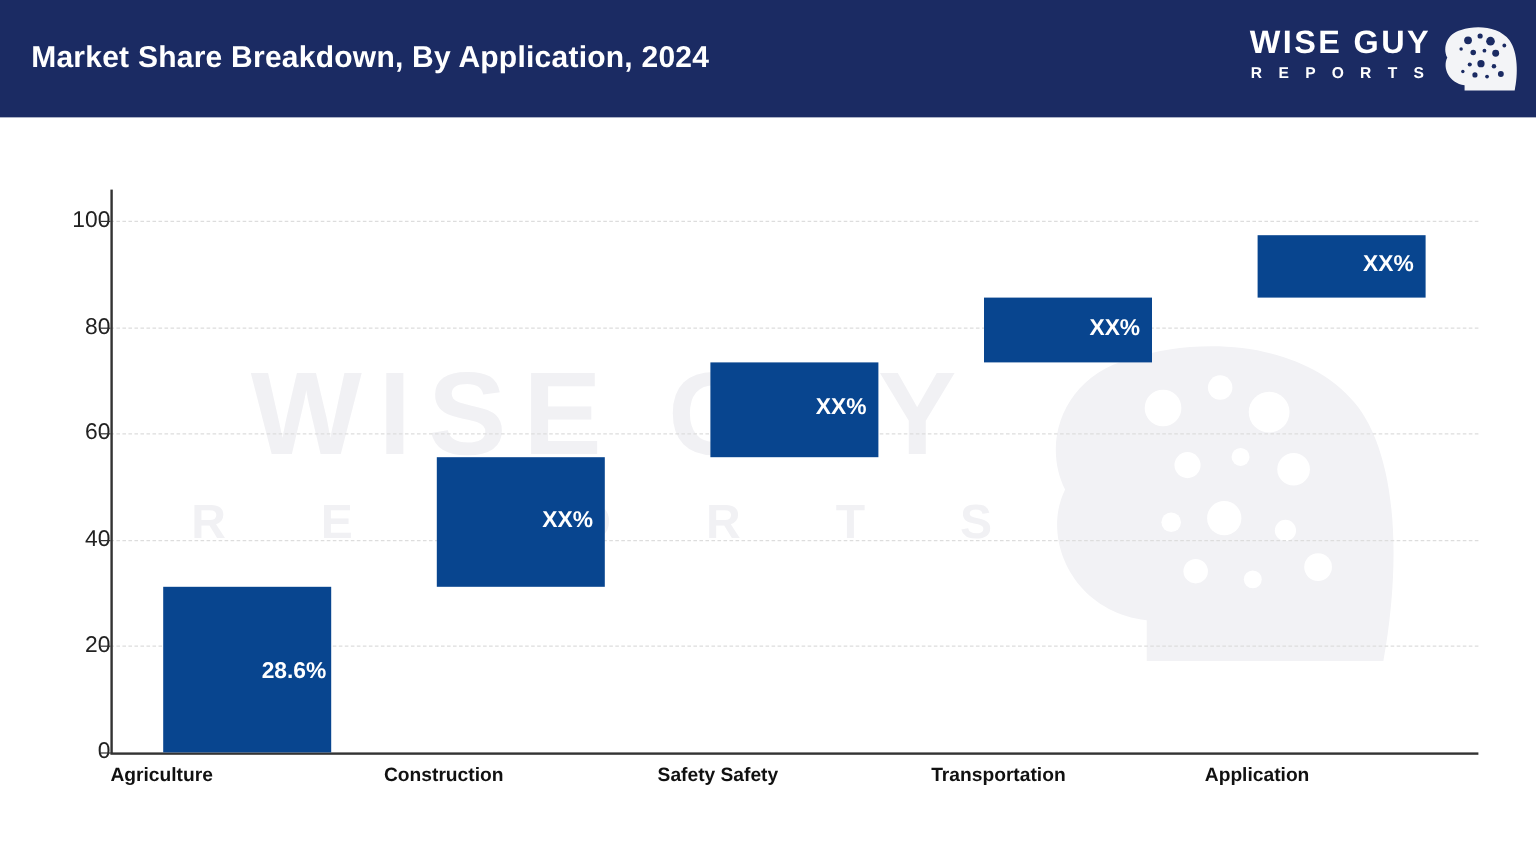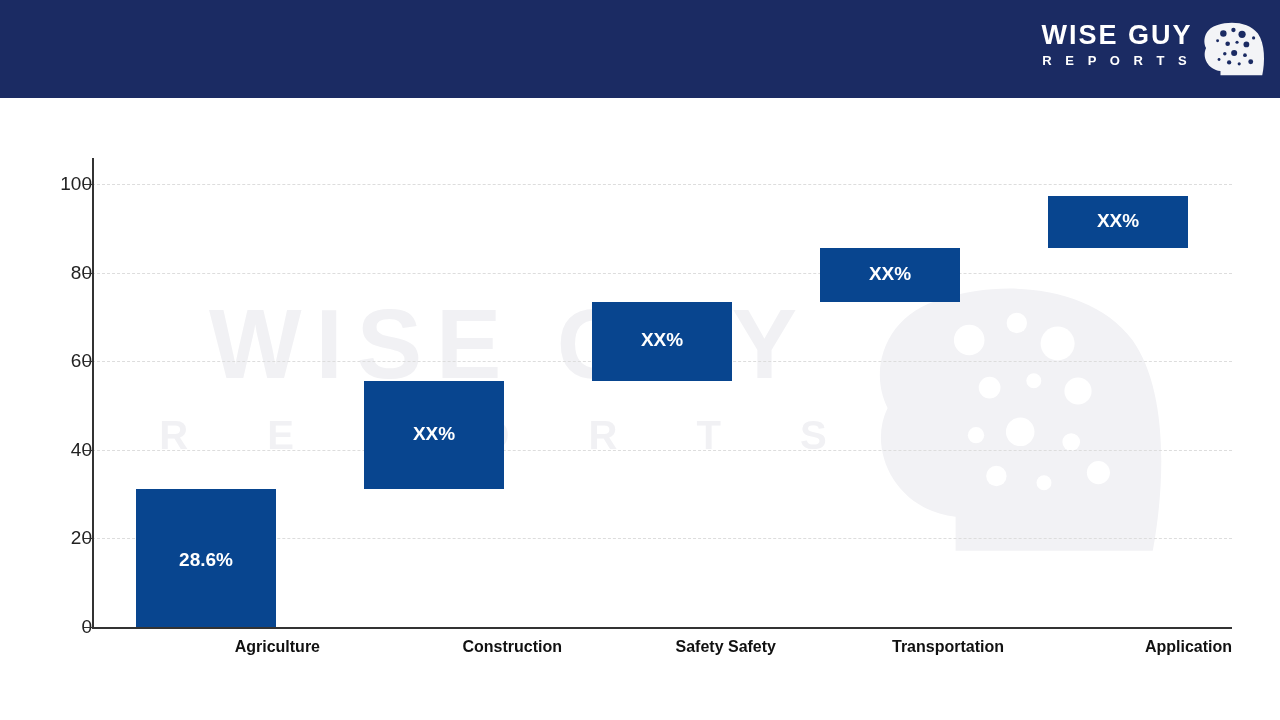--- a/index.html
+++ b/index.html
@@ -175,35 +175,37 @@
     position: absolute;
     background: #08458f;
   }
   .bar-label {
     position: absolute;
     color: #ffffff;
     font-size: 19px;
     font-weight: bold;
     text-align: center;
     white-space: nowrap;
+    padding-left: 39px;
   }
   .cat-label {
     position: absolute;
     top: 540px;
     color: #111111;
     font-size: 16px;
     font-weight: bold;
-    text-align: right;
+    text-align: left;
     white-space: nowrap;
   }
 </style>
 </head>
 <body>
 
 <div class="header">
+  <div class="header-title">Market Share Breakdown, By Application, 2024</div>
 
   <div class="logo">
     <div class="logo-text">WISE GUY</div>
     <div class="logo-sub">R E P O R T S</div>
     <svg class="logo-mark" viewBox="0 0 100 100">
       <path d="M30 18 C14 22 8 38 14 50 C8 62 16 80 34 82 L34 88 L92 88 C96 70 96 44 86 30 C74 14 48 12 30 18 Z" fill="#ffffff" opacity="0.95"></path>
       <g fill="#1b2b63">
         <circle cx="38" cy="30" r="4.5"></circle>
           <circle cx="52" cy="25" r="3"></circle>
           <circle cx="64" cy="31" r="5"></circle>
@@ -292,19 +294,19 @@
       <div class="bar-label" style="left: 364px; width: 140px; top: 325.181px;">XX%</div>
       <div class="bar" style="left: 592px; top: 203.838px; width: 140px; height: 79.297px; background: rgb(8, 69, 143);"></div>
       <div class="bar-label" style="left: 592px; width: 140px; top: 231.486px;">XX%</div>
       <div class="bar" style="left: 820px; top: 149.792px; width: 140px; height: 54.046px; background: rgb(8, 69, 143);"></div>
       <div class="bar-label" style="left: 820px; width: 140px; top: 164.815px;">XX%</div>
       <div class="bar" style="left: 1048px; top: 97.518px; width: 140px; height: 52.274px; background: rgb(8, 69, 143);"></div>
       <div class="bar-label" style="left: 1048px; width: 140px; top: 111.655px;">XX%</div>
     </div>
   <div id="cats-layer">
       <div class="cat-label" style="left: 92px; width: 228px;">Agriculture</div>
-      <div class="cat-label" style="left: 334px; width: 228px;">Construction</div>
+      <div class="cat-label" style="left: 320px; width: 228px;">Construction</div>
       <div class="cat-label" style="left: 548px; width: 228px;">Safety Safety</div>
       <div class="cat-label" style="left: 776px; width: 228px;">Transportation</div>
       <div class="cat-label" style="left: 1004px; width: 228px;">Application</div>
     </div>
 
 </div>
 
 </body></html>

